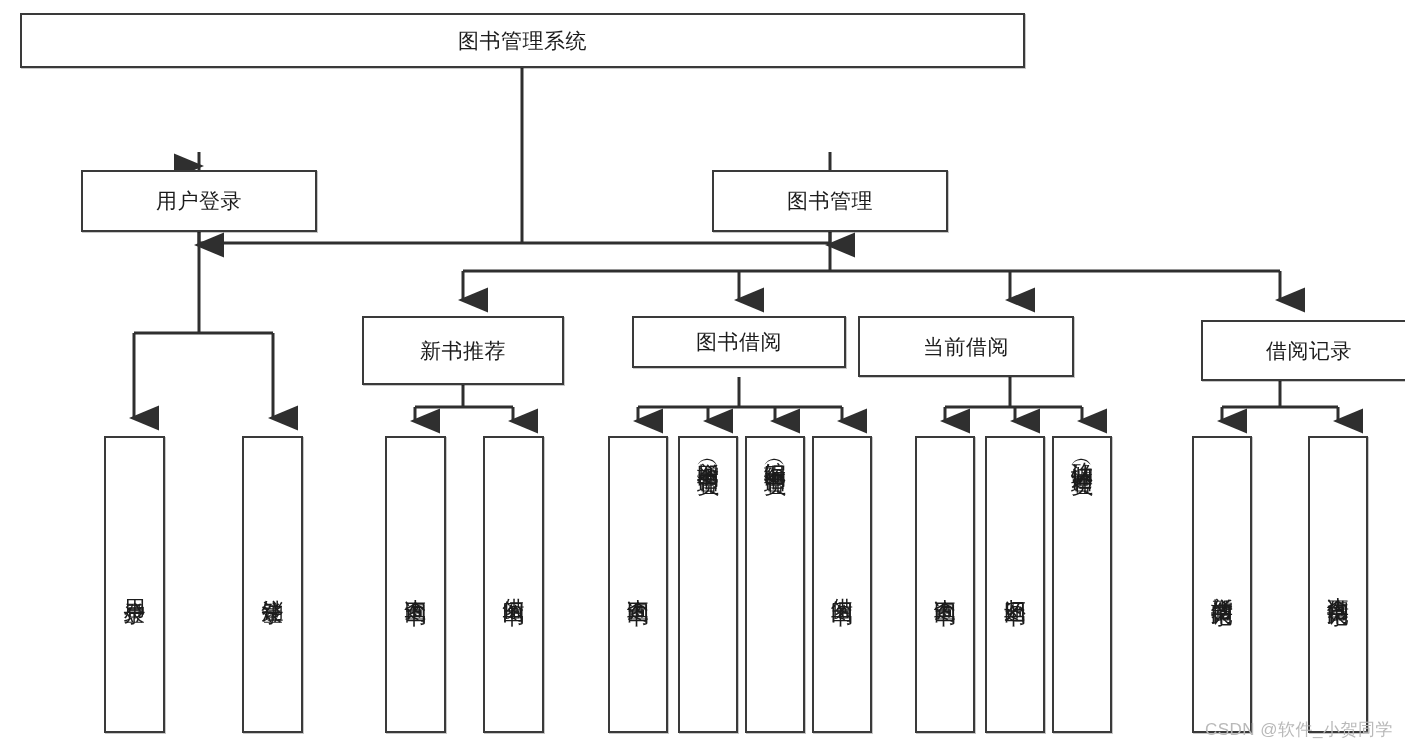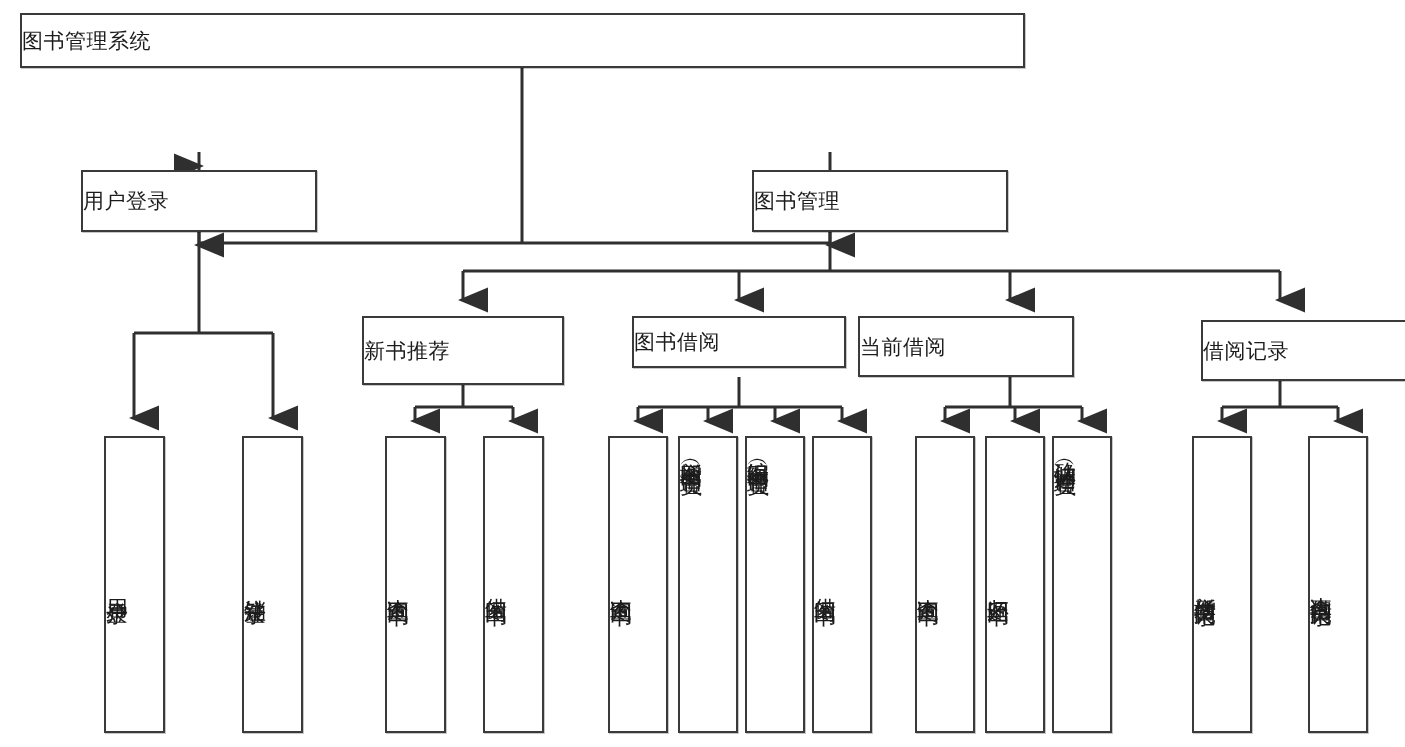--- a/index.html
+++ b/index.html
@@ -25,21 +25,21 @@
     height: 747px;
     pointer-events: none;
   }
   .node {
     position: absolute;
     box-sizing: border-box;
     background: #ffffff;
     border: 2px solid #3a3a3a;
     display: flex;
     align-items: center;
-    justify-content: flex-start;
+    justify-content: center;
     color: #1c1c1c;
     box-shadow: 1px 1px 0 rgba(0,0,0,0.22);
   }
   .node-label {
     display: block;
     text-align: center;
     line-height: 1.12;
     white-space: pre;
   }
   .node.horiz .node-label {
@@ -132,21 +132,21 @@
     </g>
   </svg>
 
   <div class="node horiz" style="left:20px; top:13px; width:1005px; height:55px;">
     <span class="node-label">图书管理系统</span>
   </div>
 
   <div class="node horiz" style="left:81px; top:170px; width:236px; height:62px;">
     <span class="node-label">用户登录</span>
   </div>
-  <div class="node horiz" style="left:712px; top:170px; width:256px; height:62px;margin-left:40px;">
+  <div class="node horiz" style="left:712px; top:170px; width:236px; height:62px;">
     <span class="node-label">图书管理</span>
   </div>
 
   <div class="node horiz" style="left:362px; top:316px; width:202px; height:69px;">
     <span class="node-label">新书推荐</span>
   </div>
   <div class="node horiz" style="left:632px; top:316px; width:214px; height:52px;">
     <span class="node-label">图书借阅</span>
   </div>
   <div class="node horiz" style="left:858px; top:316px; width:216px; height:61px;">
@@ -193,13 +193,14 @@
     <span class="node-label">确认归还（管理员）</span>
   </div>
 
   <div class="node vert centered" style="left:1192px; top:436px; width:60px; height:297px;">
     <span class="node-label">新增借阅记录</span>
   </div>
   <div class="node vert centered" style="left:1308px; top:436px; width:60px; height:297px;">
     <span class="node-label">查询借阅记录</span>
   </div>
 
+  <div class="watermark">CSDN @软件_小贺同学</div>
 </div>
 
 </body></html>

